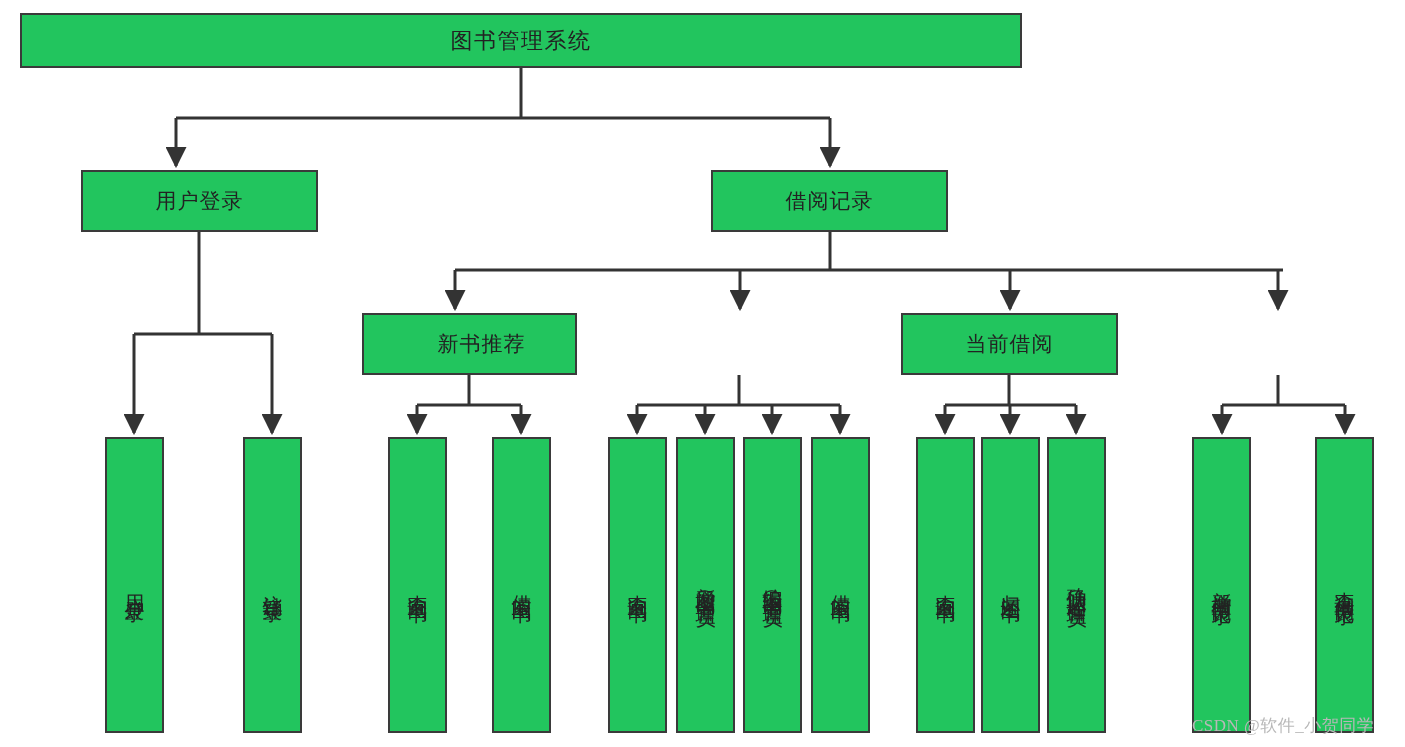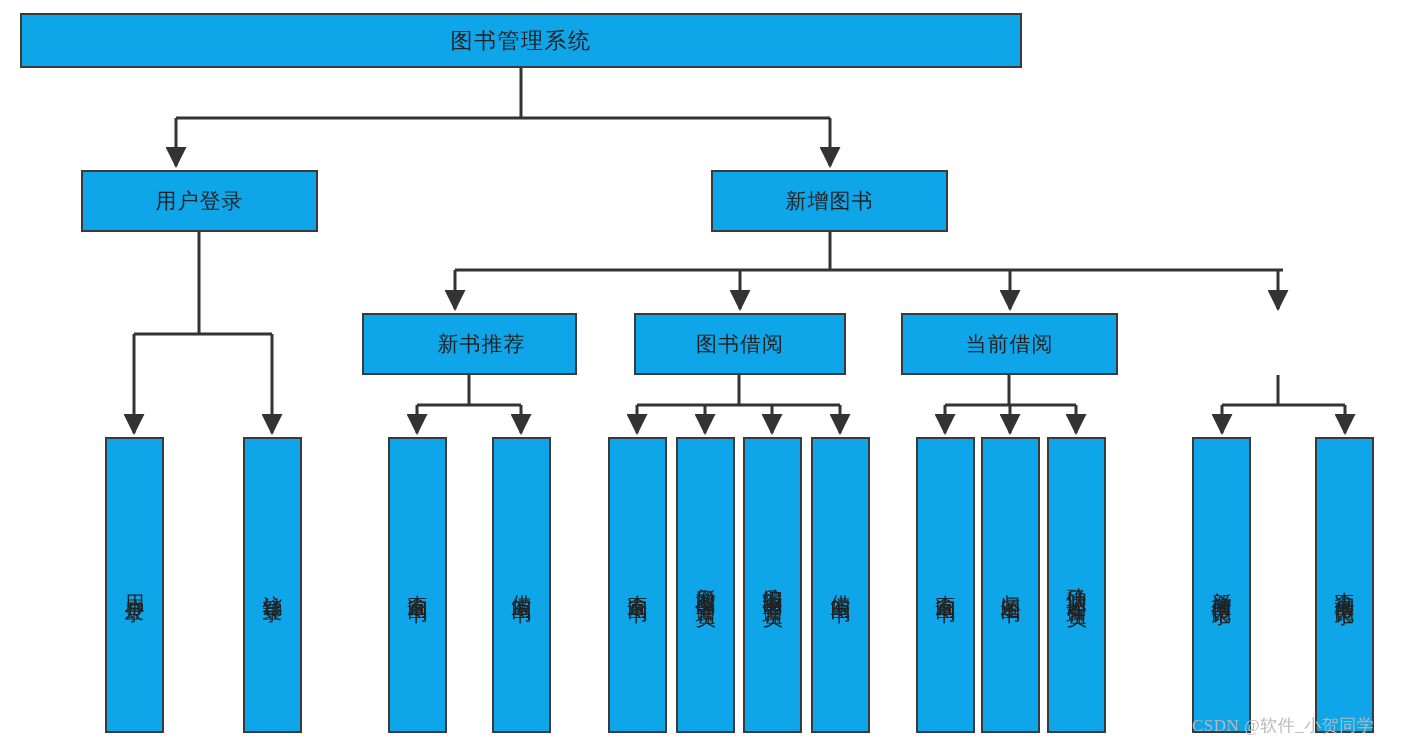--- a/index.html
+++ b/index.html
@@ -16,21 +16,21 @@
     width:1405px;height:747px;
   }
   svg#connectors{
     position:absolute;left:0;top:0;
     width:1405px;height:747px;
     pointer-events:none;
   }
   .node{
     position:absolute;
     box-sizing:border-box;
-    background:#0ea5e9;
+    background:#22c55e;
     border:2px solid #3a3a3a;
     display:flex;
     align-items:center;
     justify-content:center;
     color:#222222;
     z-index:2;
   }
   .node.h-node{
     font-size:21px;
     letter-spacing:1px;
@@ -123,28 +123,25 @@
   </svg>
 
   <div class="node root-node" style="left:20px;top:13px;width:1002px;height:55px;">
     <span>图书管理系统</span>
   </div>
 
   <div class="node h-node" style="left:81px;top:170px;width:237px;height:62px;">
     <span>用户登录</span>
   </div>
   <div class="node h-node" style="left:711px;top:170px;width:237px;height:62px;">
-    <span>新增图书</span>
+    <span>借阅记录</span>
   </div>
 
   <div class="node h-node" style="left:362px;top:313px;width:215px;height:62px;padding-left:24px;">
     <span>新书推荐</span>
-  </div>
-  <div class="node h-node" style="left:634px;top:313px;width:212px;height:62px;">
-    <span>图书借阅</span>
   </div>
   <div class="node h-node" style="left:901px;top:313px;width:217px;height:62px;align-items:center;">
     <span>当前借阅</span>
   </div>
 
   <div class="node leaf-node" style="left:105px;top:437px;width:59px;height:296px;">
     <span class="vtext">用户登录</span>
   </div>
   <div class="node leaf-node" style="left:243px;top:437px;width:59px;height:296px;">
     <span class="vtext">注销登录</span>

